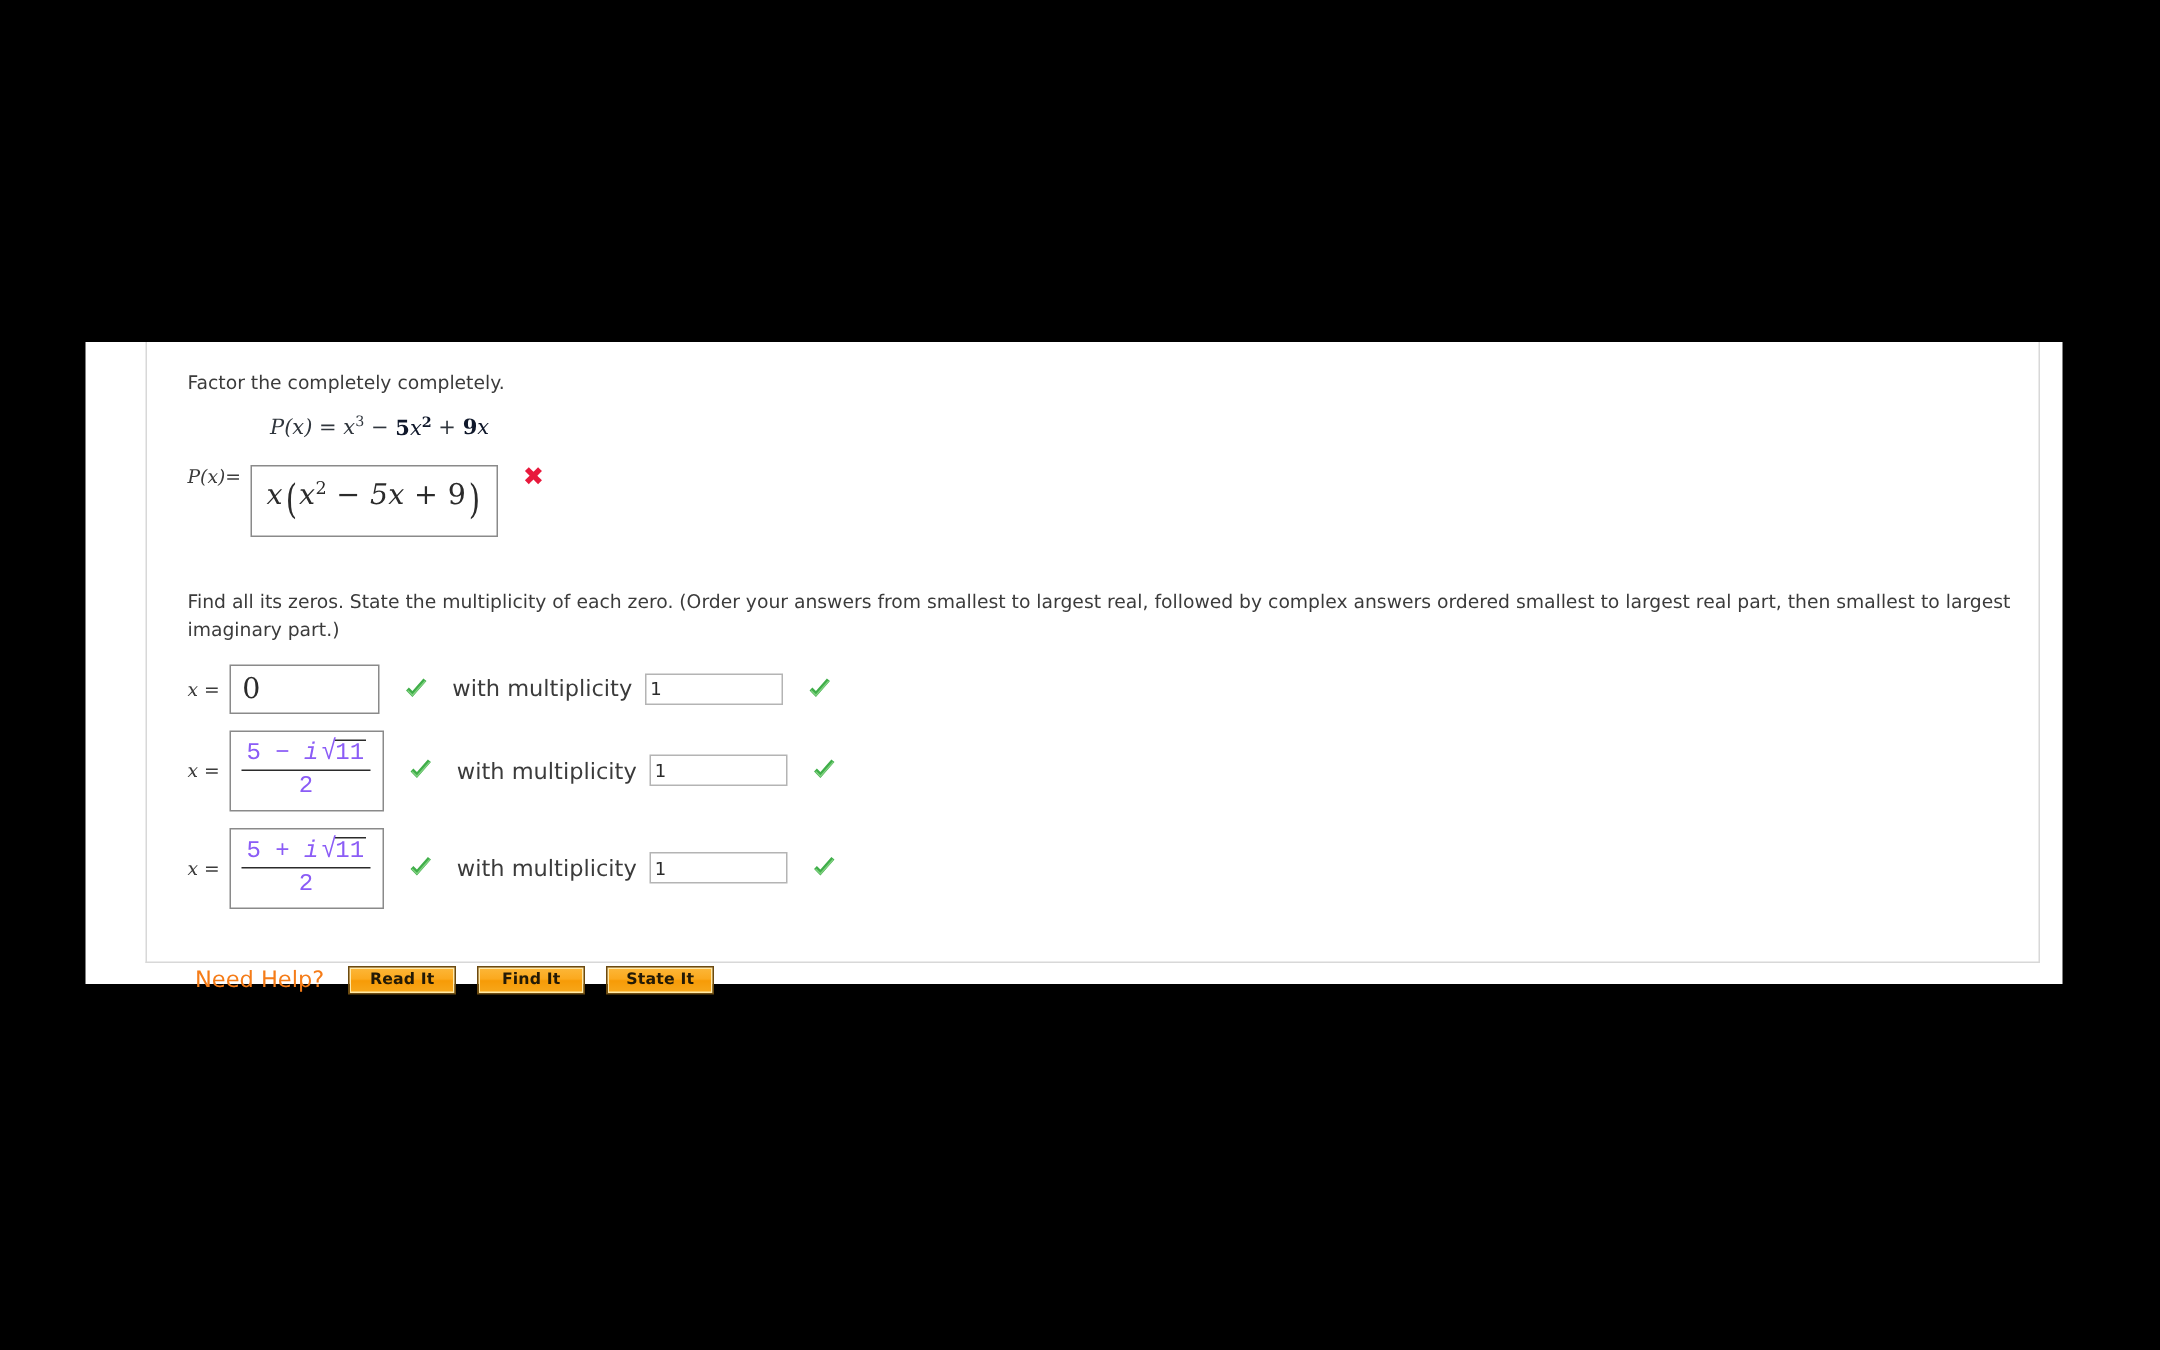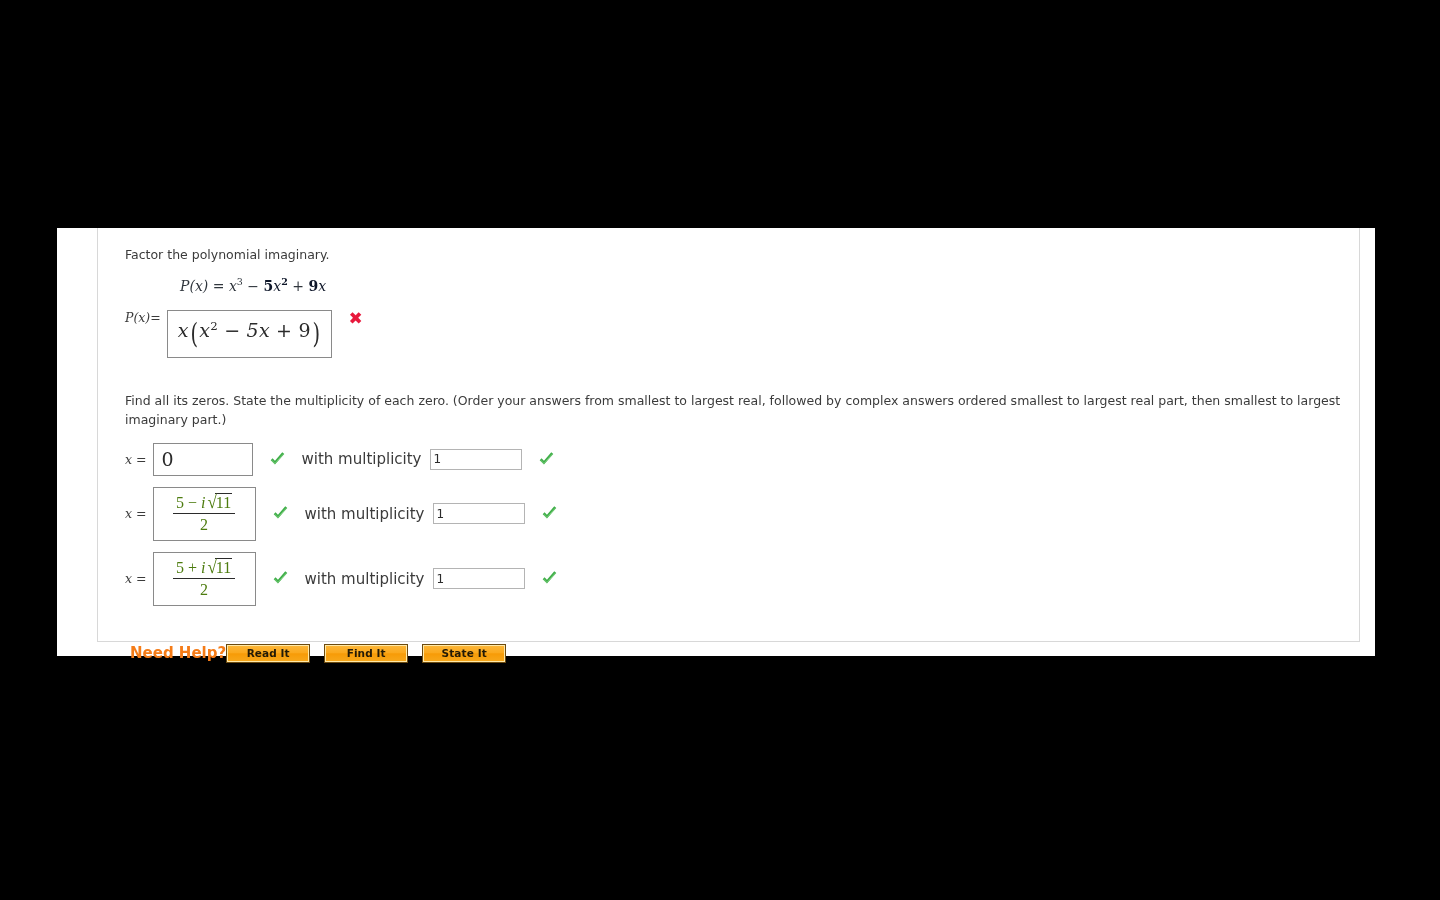--- a/index.html
+++ b/index.html
@@ -175,23 +175,23 @@
   .zero-box .mjx-plain {
     font-family: "DejaVu Serif", "Liberation Serif", serif;
     font-size: 19px;
     color: #2b2b2b;
   }
 
   
   .frac {
     display: inline-block;
     text-align: center;
-    font-family: Liberation Serif, serif;
+    font-family: Liberation Mono, monospace;
     font-size: 16px;
-    color: #4d7c0f;
+    color: #8b5cf6;
     line-height: 1.12;
   }
   .frac .num {
     display: block;
     padding: 0 3px 1px 3px;
     border-bottom: 1.2px solid #2b2b2b;
     white-space: nowrap;
   }
   .frac .den {
     display: block;
@@ -245,26 +245,27 @@
 
   
   .need-help-bar {
     display: flex;
     align-items: center;
     margin: 38px 0 0 18px;
   }
   .need-help-text {
     font-family: "DejaVu Sans", "Liberation Sans", sans-serif;
     font-size: 15px;
-    font-weight: bold;
+    font-weight: normal;
     color: #f57c18;
+    margin-right: 16px;
     white-space: nowrap;
   }
   .help-btn {
-    width: 84px;
+    width: 72px;
     height: 19px;
     margin-right: 14px;
     border: 1px solid #6b4a10;
     background: linear-gradient(to bottom, #fcb73a 0%, #fba91e 45%, #f79b07 52%, #f7a81c 100%);
     box-shadow: inset 0 0 0 1px #ffe9a8;
     display: flex;
     align-items: center;
     justify-content: center;
     font-family: "DejaVu Sans", "Liberation Sans", sans-serif;
     font-size: 10.5px;
@@ -276,21 +277,21 @@
 </style>
 </head>
 <body>
 
 <div class="screen">
 
   <div class="page-sheet"></div>
 
   <div class="question-panel">
 
-    <div class="prompt-line">Factor the polynomial imaginary.</div>
+    <div class="prompt-line">Factor the completely completely.</div>
 
     <div class="poly-display">
       <span>P(x)</span>
       <span class="eq">=</span>
       <span>x</span><sup class="exp">3</sup>
       <span class="op">−</span>
       <span class="red"><span>5</span><i>x</i><sup class="exp">2</sup></span>
       <span class="op">+</span>
       <span class="red"><span>9</span><i>x</i></span>
     </div>

